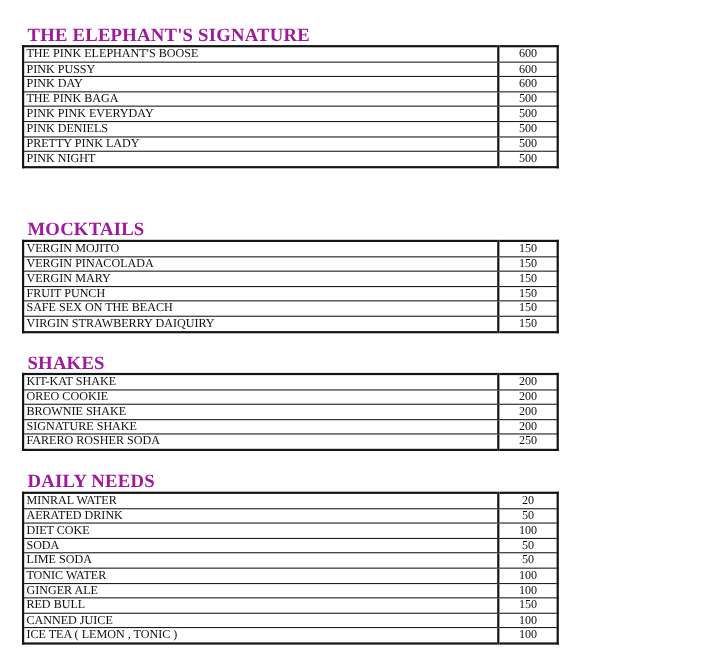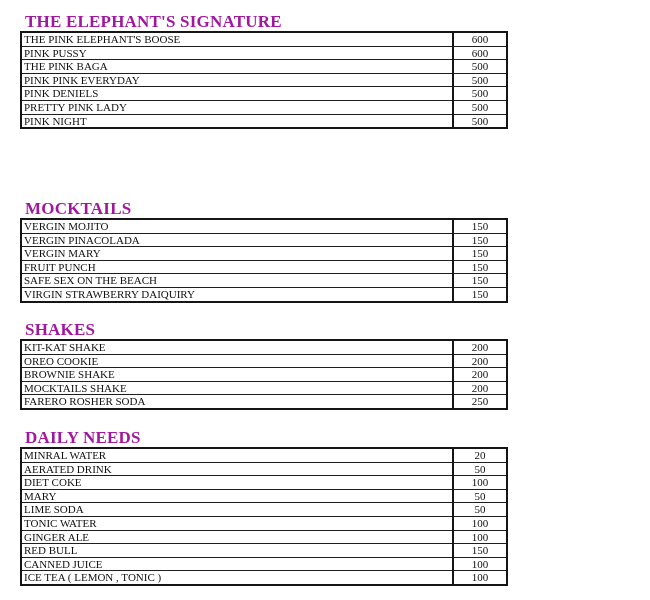--- a/index.html
+++ b/index.html
@@ -9,30 +9,34 @@
   .section-title { font-weight: bold; font-size: 17px; color: #a0189e; margin: 0 0 0 5px;
                    height: 19px; line-height: 19px; letter-spacing: 0.2px; }
   table.menu { border-collapse: collapse; width: 488px; border: 2px solid #151515; table-layout: fixed; }
   table.menu td { border: 1.5px solid #1e1e1e; padding: 0 0 0 2px; font-size: 11px; line-height: 12.6px; height: 12.6px;
                   white-space: nowrap; overflow: hidden; }
   table.menu td.price { width: 52px; text-align: center; padding: 0; border-left: 2px solid #151515; }
 </style>
 </head>
 <body>
 
-<div class="section" style="top:12px;">
+<div class="section" style="top:22px;">
   <div class="section-title">THE ELEPHANT'S SIGNATURE</div>
   <table class="menu">
       <tbody>
     <tr>
           <td>THE PINK ELEPHANT'S BOOSE</td>
           <td class="price">600</td>
         </tr>
     <tr>
           <td>PINK PUSSY</td>
+          <td class="price">600</td>
+        </tr>
+    <tr>
+          <td>PINK DAY</td>
           <td class="price">600</td>
         </tr>
     <tr>
           <td>THE PINK BAGA</td>
           <td class="price">500</td>
         </tr>
     <tr>
           <td>PINK PINK EVERYDAY</td>
           <td class="price">500</td>
         </tr>
@@ -94,21 +98,21 @@
         </tr>
     <tr>
           <td>OREO COOKIE</td>
           <td class="price">200</td>
         </tr>
     <tr>
           <td>BROWNIE SHAKE</td>
           <td class="price">200</td>
         </tr>
     <tr>
-          <td>MOCKTAILS SHAKE</td>
+          <td>SIGNATURE SHAKE</td>
           <td class="price">200</td>
         </tr>
     <tr>
           <td>FARERO ROSHER SODA</td>
           <td class="price">250</td>
         </tr>
   </tbody>
     </table>
 </div>
 
@@ -122,21 +126,21 @@
         </tr>
     <tr>
           <td>AERATED DRINK</td>
           <td class="price">50</td>
         </tr>
     <tr>
           <td>DIET COKE</td>
           <td class="price">100</td>
         </tr>
     <tr>
-          <td>MARY</td>
+          <td>SODA</td>
           <td class="price">50</td>
         </tr>
     <tr>
           <td>LIME SODA</td>
           <td class="price">50</td>
         </tr>
     <tr>
           <td>TONIC WATER</td>
           <td class="price">100</td>
         </tr>

